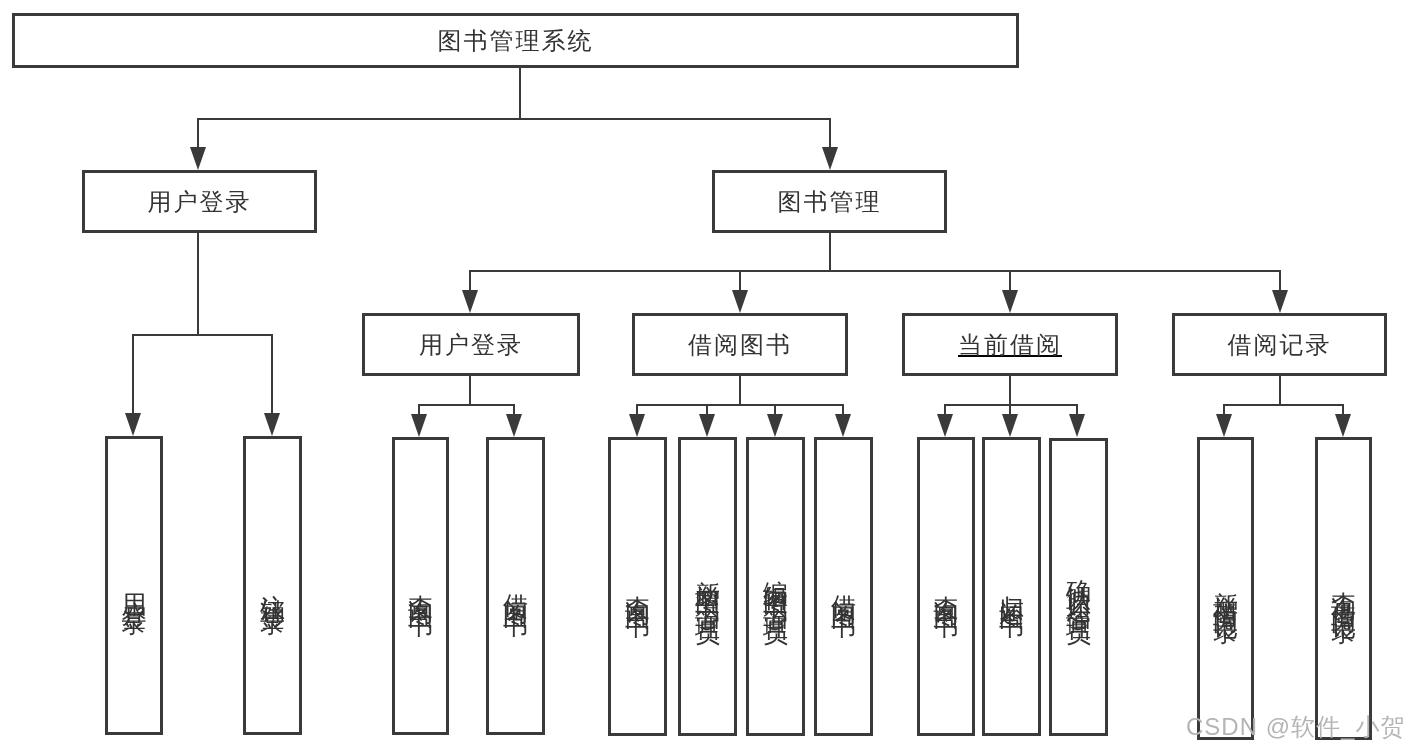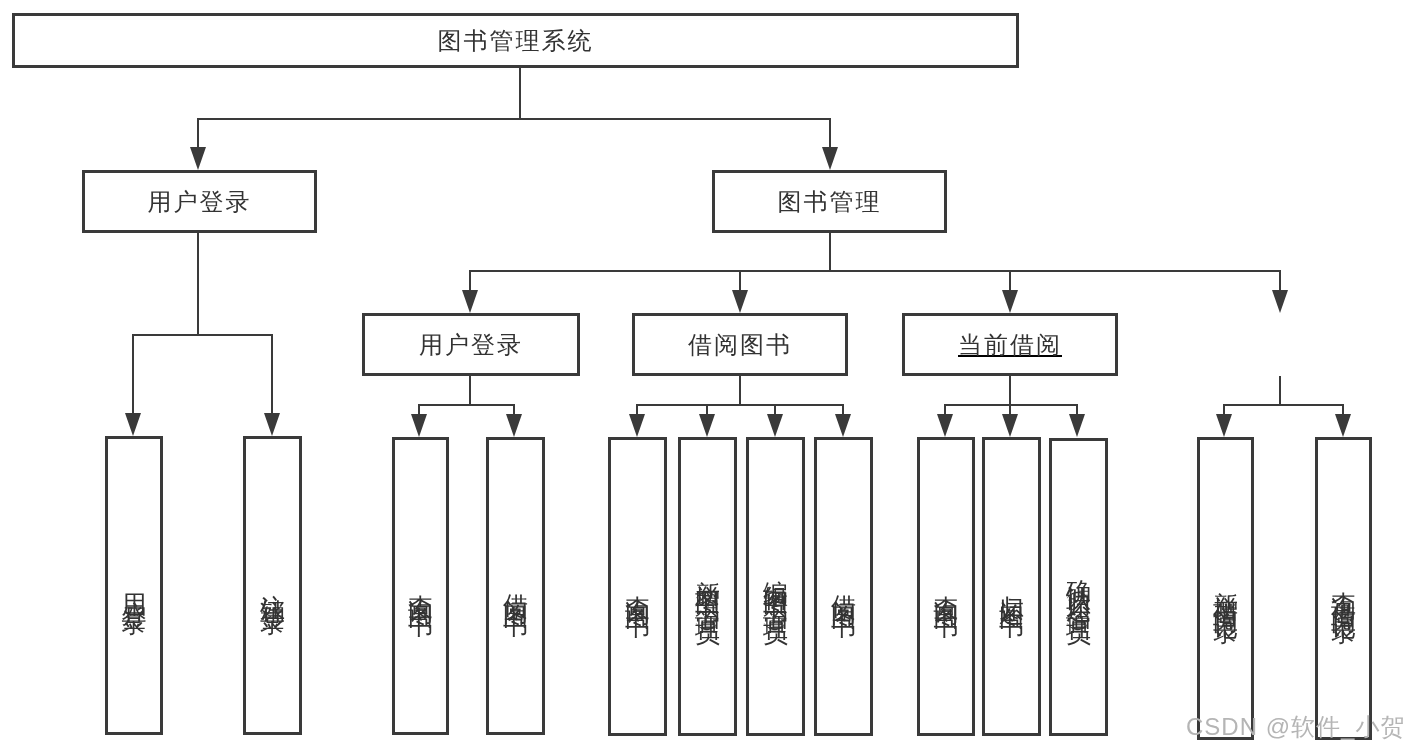--- a/index.html
+++ b/index.html
@@ -80,20 +80,23 @@
 
   <div class="box" style="left:362px;top:313px;width:218px;height:63px;">
     <span class="lbl">用户登录</span>
   </div>
   <div class="box" style="left:632px;top:313px;width:216px;height:63px;">
     <span class="lbl">借阅图书</span>
   </div>
   <div class="box" style="left:902px;top:313px;width:216px;height:63px;text-decoration:underline;">
     <span class="lbl">当前借阅</span>
   </div>
+  <div class="box" style="left:1172px;top:313px;width:215px;height:63px;">
+    <span class="lbl">借阅记录</span>
+  </div>
 
   <div class="vl" style="left:469px;top:376px;height:29px;"></div>
   <div class="hl" style="left:418px;top:404px;width:97px;"></div>
   <div class="vl" style="left:418px;top:404px;height:12px;"></div>
   <div class="vl" style="left:513px;top:404px;height:12px;"></div>
   <div class="ah" style="left:411px;top:414px;"></div>
   <div class="ah" style="left:506px;top:414px;"></div>
 
   <div class="vl" style="left:739px;top:376px;height:29px;"></div>
   <div class="hl" style="left:636px;top:404px;width:208px;"></div>

